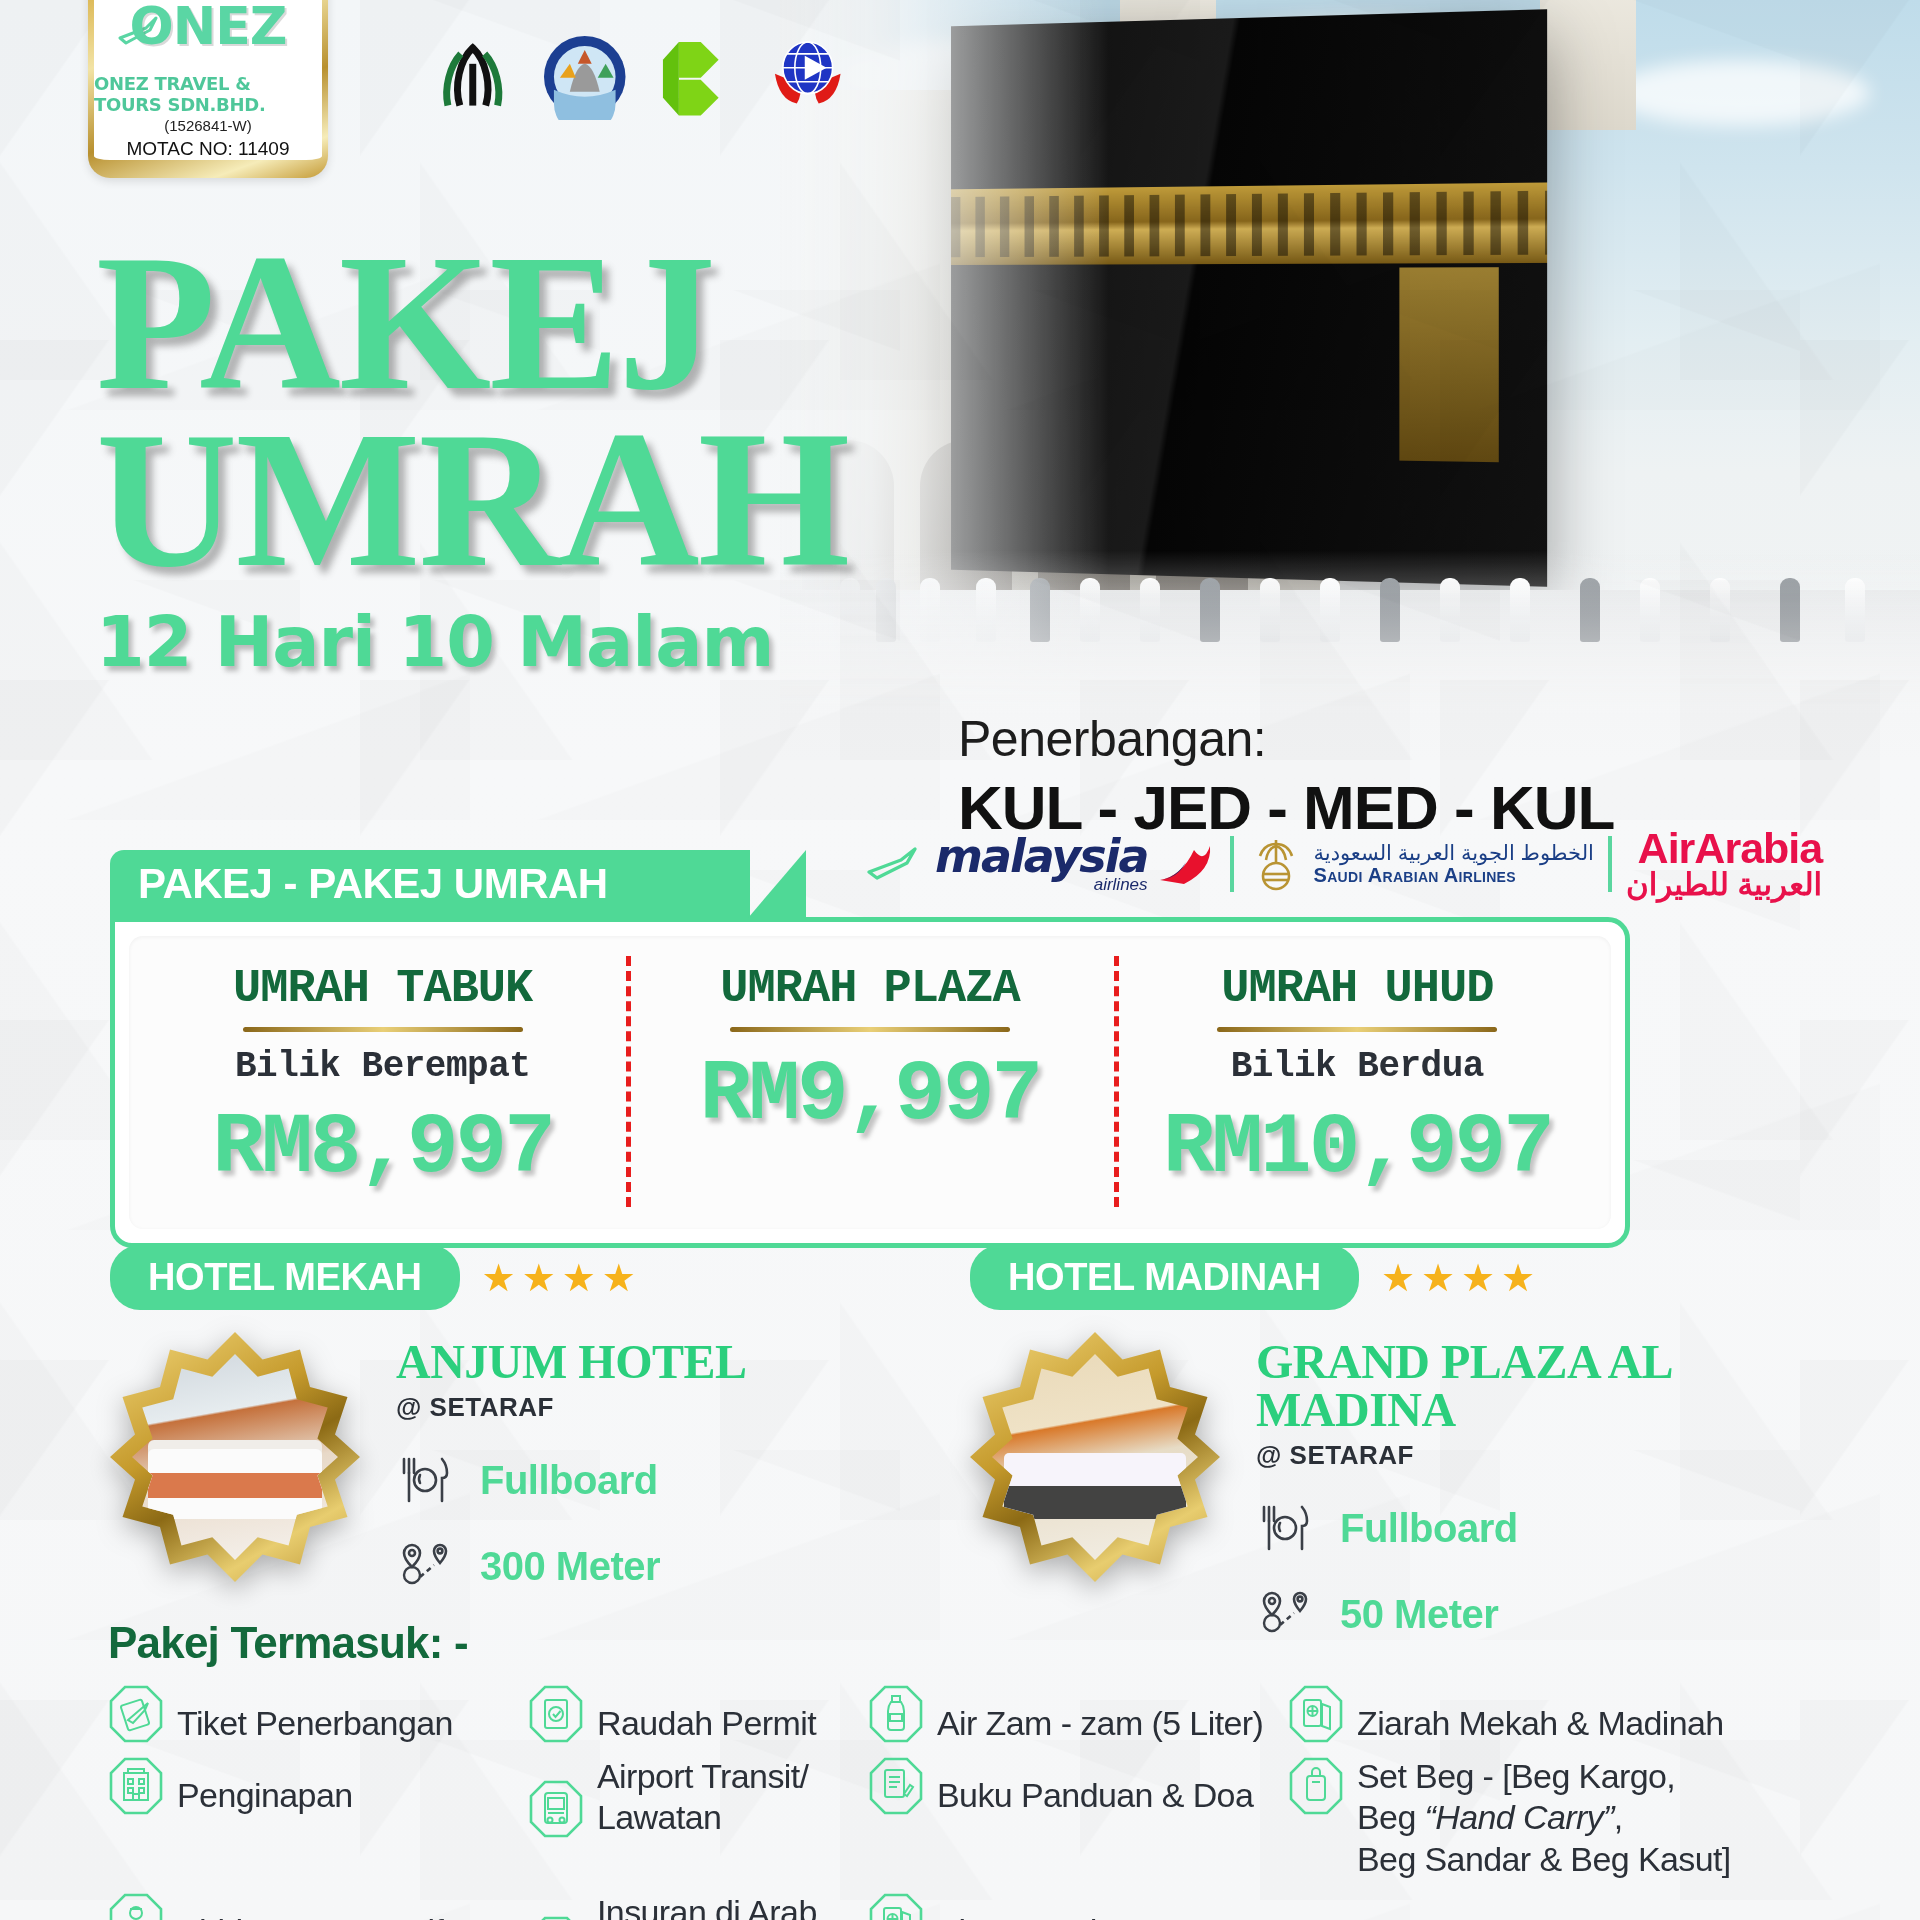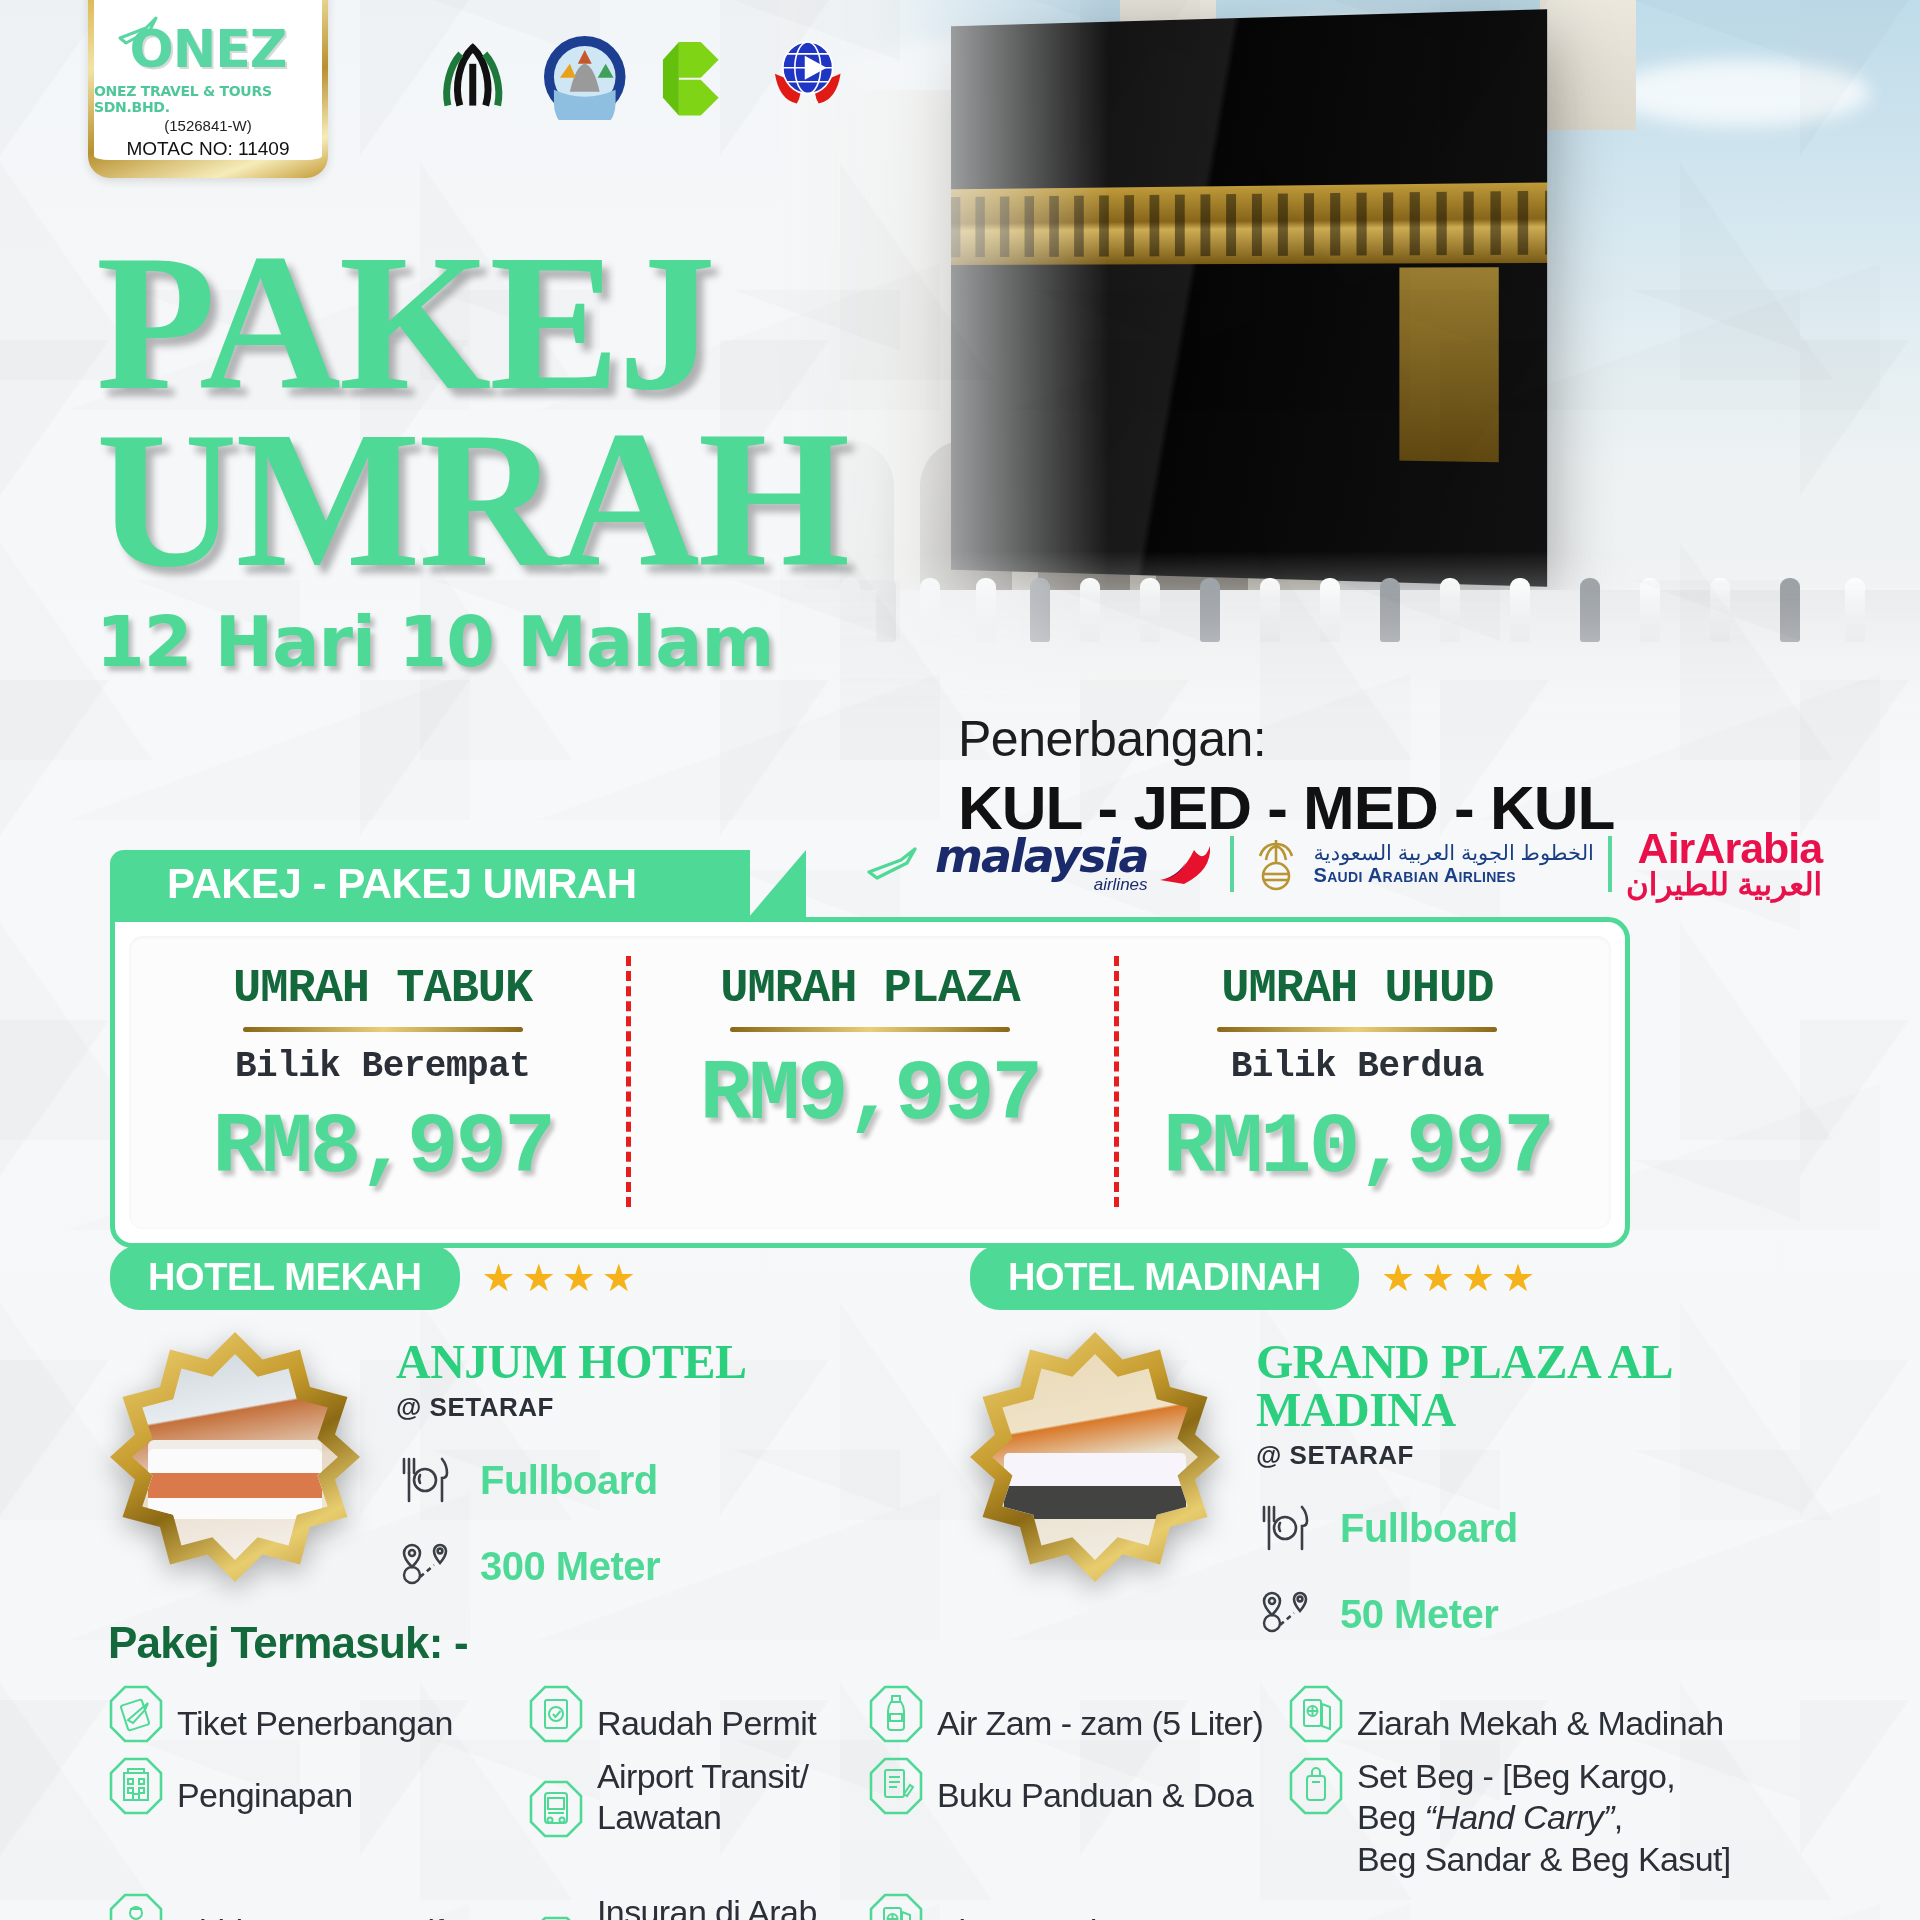--- a/index.html
+++ b/index.html
@@ -112,22 +112,22 @@
   .onez-word {
     font-family:"DejaVu Sans", sans-serif; font-weight:bold; font-size:52px;
     color:#5ad6a4; letter-spacing:-1px; line-height:1;
     text-shadow:2px 2px 0 rgba(120,120,120,.28);
     position:relative; top:-4px;
   }
   .onez-plane{
     position:absolute; left:22px; top:24px; width:46px;height:30px;
   }
   .onez-sub {
-    font-family:"DejaVu Sans", sans-serif; font-weight:bold; font-size:14px;
-    color:#4fc79a; letter-spacing:-.3px; margin-top:4px;
+    font-family:"DejaVu Sans", sans-serif; font-weight:bold; font-size:18px;
+    color:#4fc79a; letter-spacing:-.3px; margin-top:17px;
   }
   .onez-reg { font-size:15px; color:#222; margin-top:2px; font-weight:400;}
   .onez-motac { font-size:19px; color:#111; font-weight:400; margin-top:4px; }
   .cert-row {
     position:absolute; left:430px; top:22px; width:420px; height:110px;
     display:flex; align-items:center; gap:26px;
   }
   .cert { width:86px; height:86px; display:flex; align-items:center; justify-content:center; }
 
   
@@ -161,21 +161,21 @@
   .vline { width:4px; height:56px; background:#5ad69f; }
   .saudi-ar { font-size:21px; color:#1b3f86; direction:rtl; line-height:1.1; }
   .saudi-en { font-size:20px; color:#1b3f86; font-variant:small-caps; font-weight:bold; letter-spacing:.3px; }
   .aa-1 { font-size:43px; font-weight:bold; color:#e8114b; line-height:.95; letter-spacing:-1px;}
   .aa-2 { font-size:31px; font-weight:bold; color:#e8114b; direction:rtl; line-height:1; }
 
   
   .pkg-wrap { position:absolute; left:110px; top:850px; width:1520px; z-index:7; }
   .pkg-tab {
     position:relative; width:640px; height:68px; background:#4fd996;
-    border-radius:14px 0 0 0; display:flex; align-items:center; padding-left:57px;
+    border-radius:14px 0 0 0; display:flex; align-items:center; padding-left:28px;
   }
   .pkg-tab:after{
     content:""; position:absolute; right:-56px; top:0; width:0;height:0;
     border-style:solid; border-width:0 0 68px 58px; border-color:transparent transparent #4fd996 transparent;
   }
   .pkg-tab span { color:#fff; font-weight:bold; font-size:42px; letter-spacing:-.5px; z-index:2; }
   .pkg-body {
     border:5px solid #4fd996; border-radius:0 22px 22px 22px; background:#fff;
     padding:14px; margin-top:-1px;
   }

